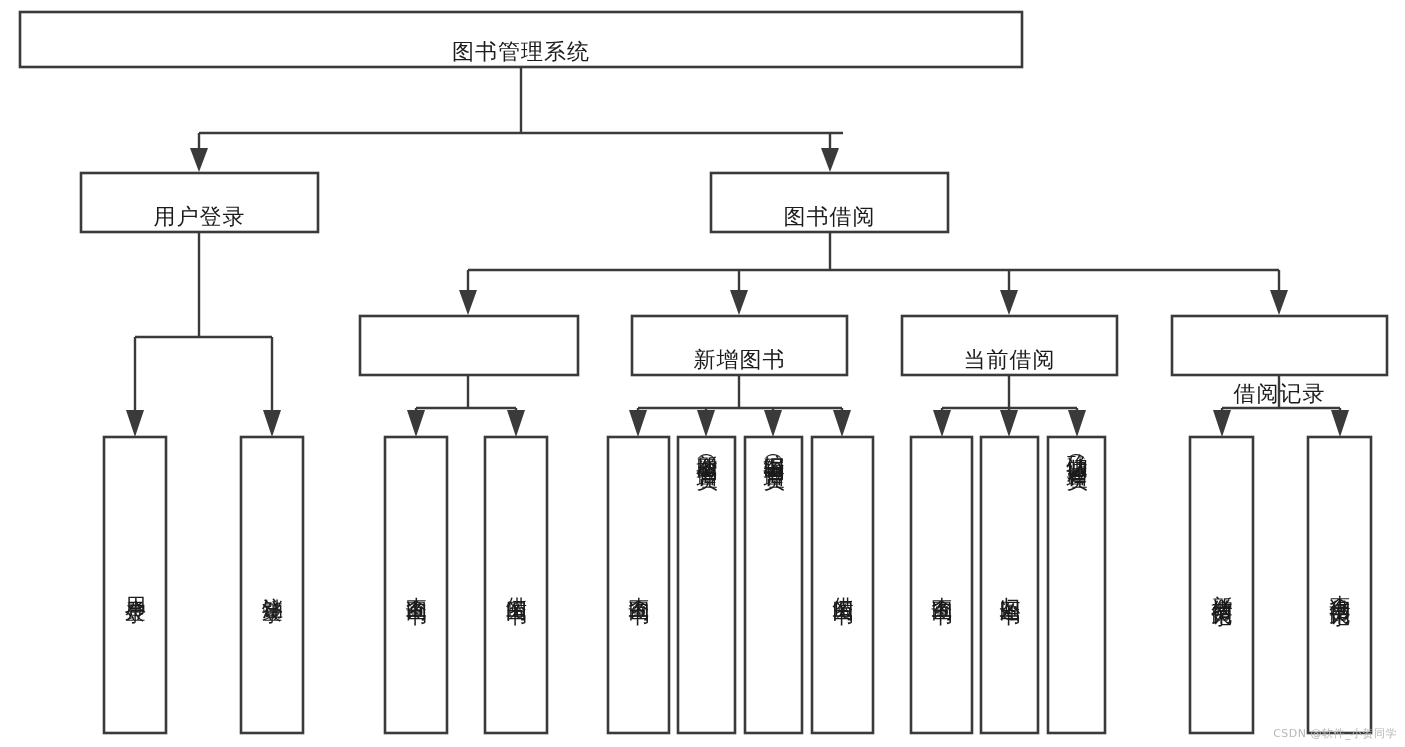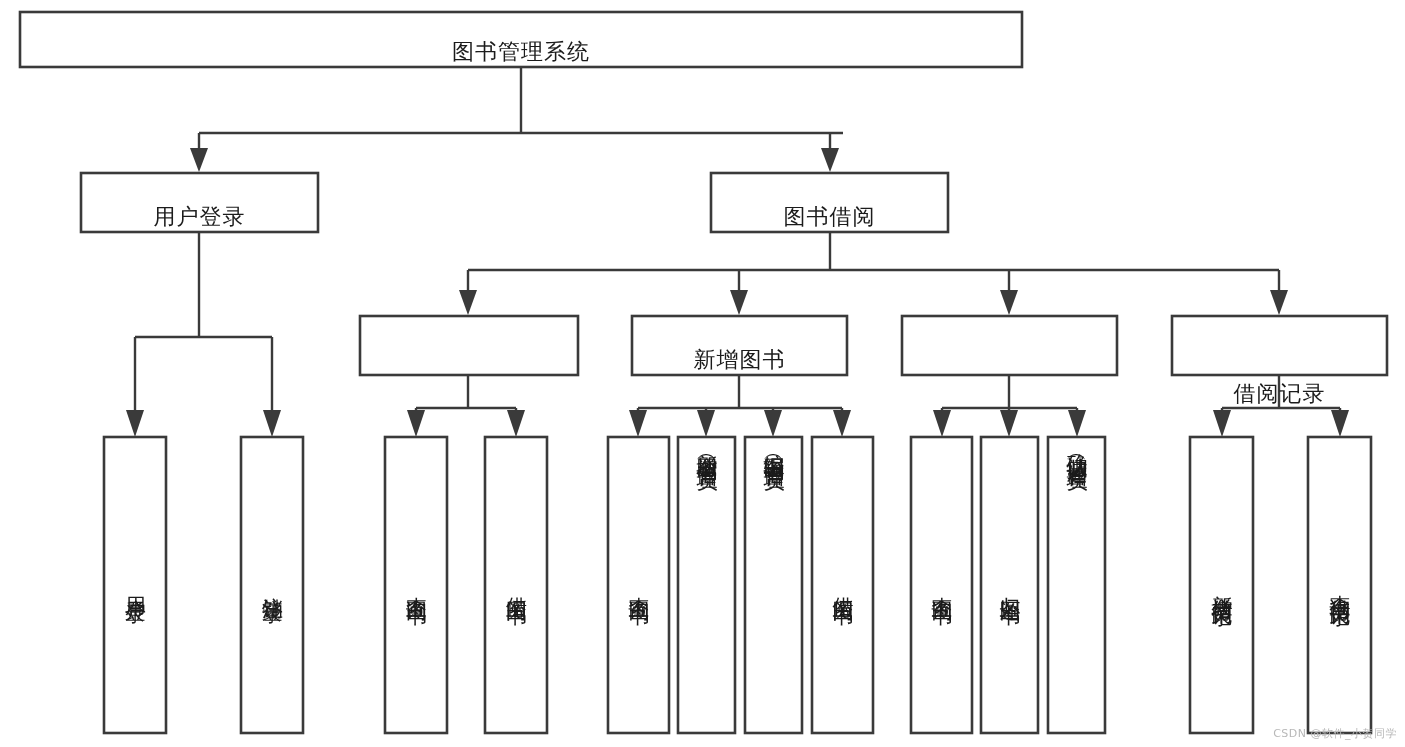--- a/index.html
+++ b/index.html
@@ -204,20 +204,23 @@
 
   <div class="hlabel-wrap" style="left:711px; top:173px; width:237px; height:59px;">
     <span class="hlabel-text">图书借阅</span>
   </div>
 
 
   <div class="hlabel-wrap" style="left:632px; top:316px; width:215px; height:59px;">
     <span class="hlabel-text">新增图书</span>
   </div>
 
+  <div class="hlabel-wrap" style="left:902px; top:316px; width:215px; height:59px;">
+    <span class="hlabel-text">当前借阅</span>
+  </div>
 
   <div class="hlabel-wrap" style="left:1172px; top:316px; width:215px; height:59px;margin-top:34px;">
     <span class="hlabel-text">借阅记录</span>
   </div>
 
   <div class="vlabel-wrap" style="left:104px; top:437px; width:62px; height:296px;">
     <span class="vlabel-text">用户登录</span>
   </div>
   <div class="vlabel-wrap" style="left:241px; top:437px; width:62px; height:296px;">
     <span class="vlabel-text">注销登录</span>

